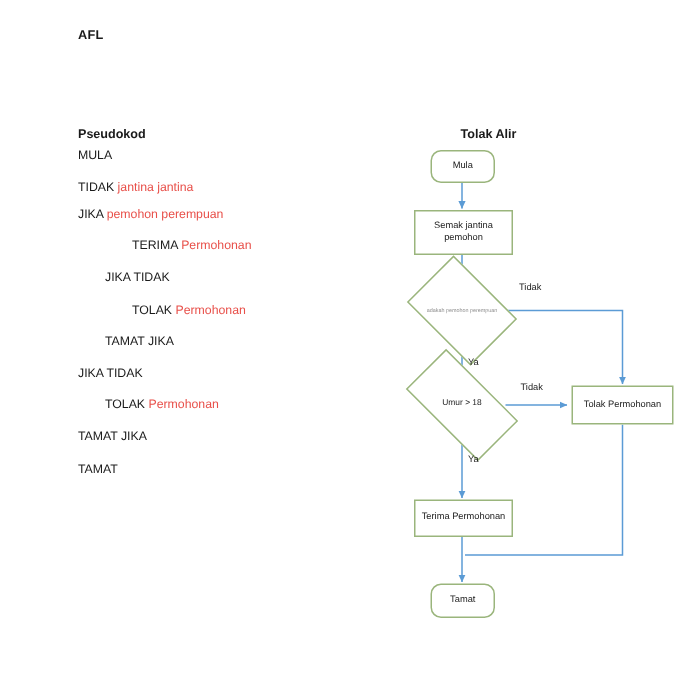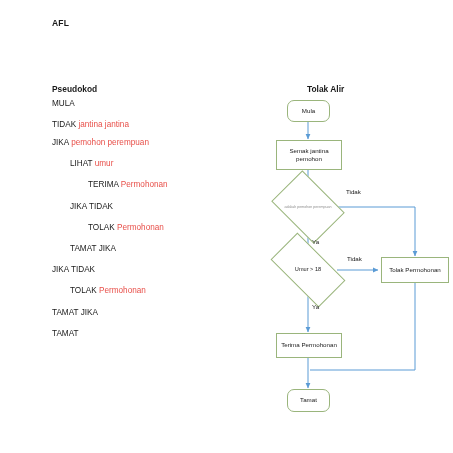--- a/index.html
+++ b/index.html
@@ -79,21 +79,20 @@
 
   <div class="doc-title">AFL</div>
 
   <div class="col-head" id="head-pseudo">Pseudokod</div>
   <div class="col-head" id="head-flow">Tolak Alir</div>
 
   <div id="pseudo">
       <div class="pline gap"><span>MULA</span></div>
       <div class="pline"><span>TIDAK</span> <span class="op">jantina jantina</span></div>
       <div class="pline gap"><span>JIKA</span> <span class="op">pemohon perempuan</span></div>
-      <div class="pline ind1 gap"><span>LIHAT</span> <span class="op">umur</span></div>
       <div class="pline ind2 gap"><span>TERIMA</span> <span class="op">Permohonan</span></div>
       <div class="pline ind1 gap"><span>JIKA TIDAK</span></div>
       <div class="pline ind2 gap"><span>TOLAK</span> <span class="op">Permohonan</span></div>
       <div class="pline ind1 gap"><span>TAMAT JIKA</span></div>
       <div class="pline gap"><span>JIKA TIDAK</span></div>
       <div class="pline ind1 gap"><span>TOLAK</span> <span class="op">Permohonan</span></div>
       <div class="pline gap"><span>TAMAT JIKA</span></div>
       <div class="pline"><span>TAMAT</span></div>
     </div>
 

